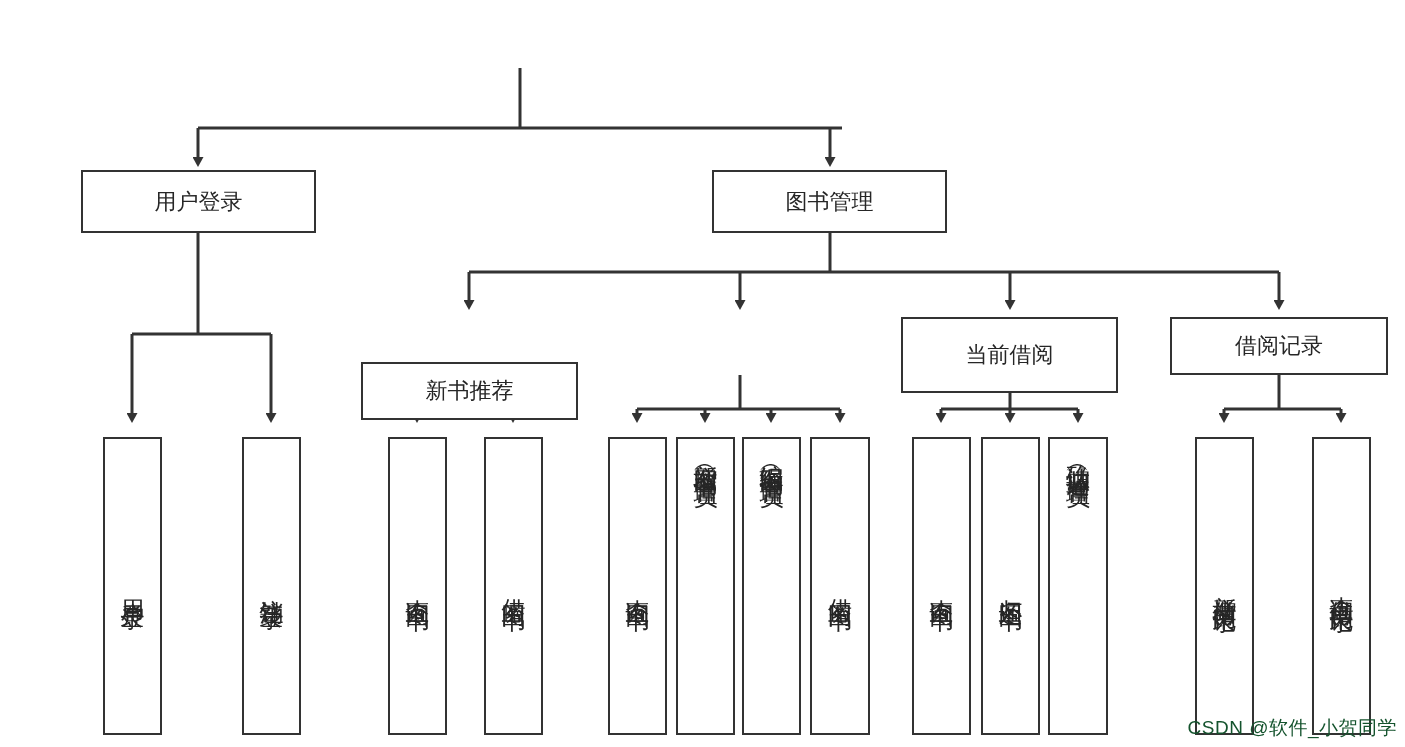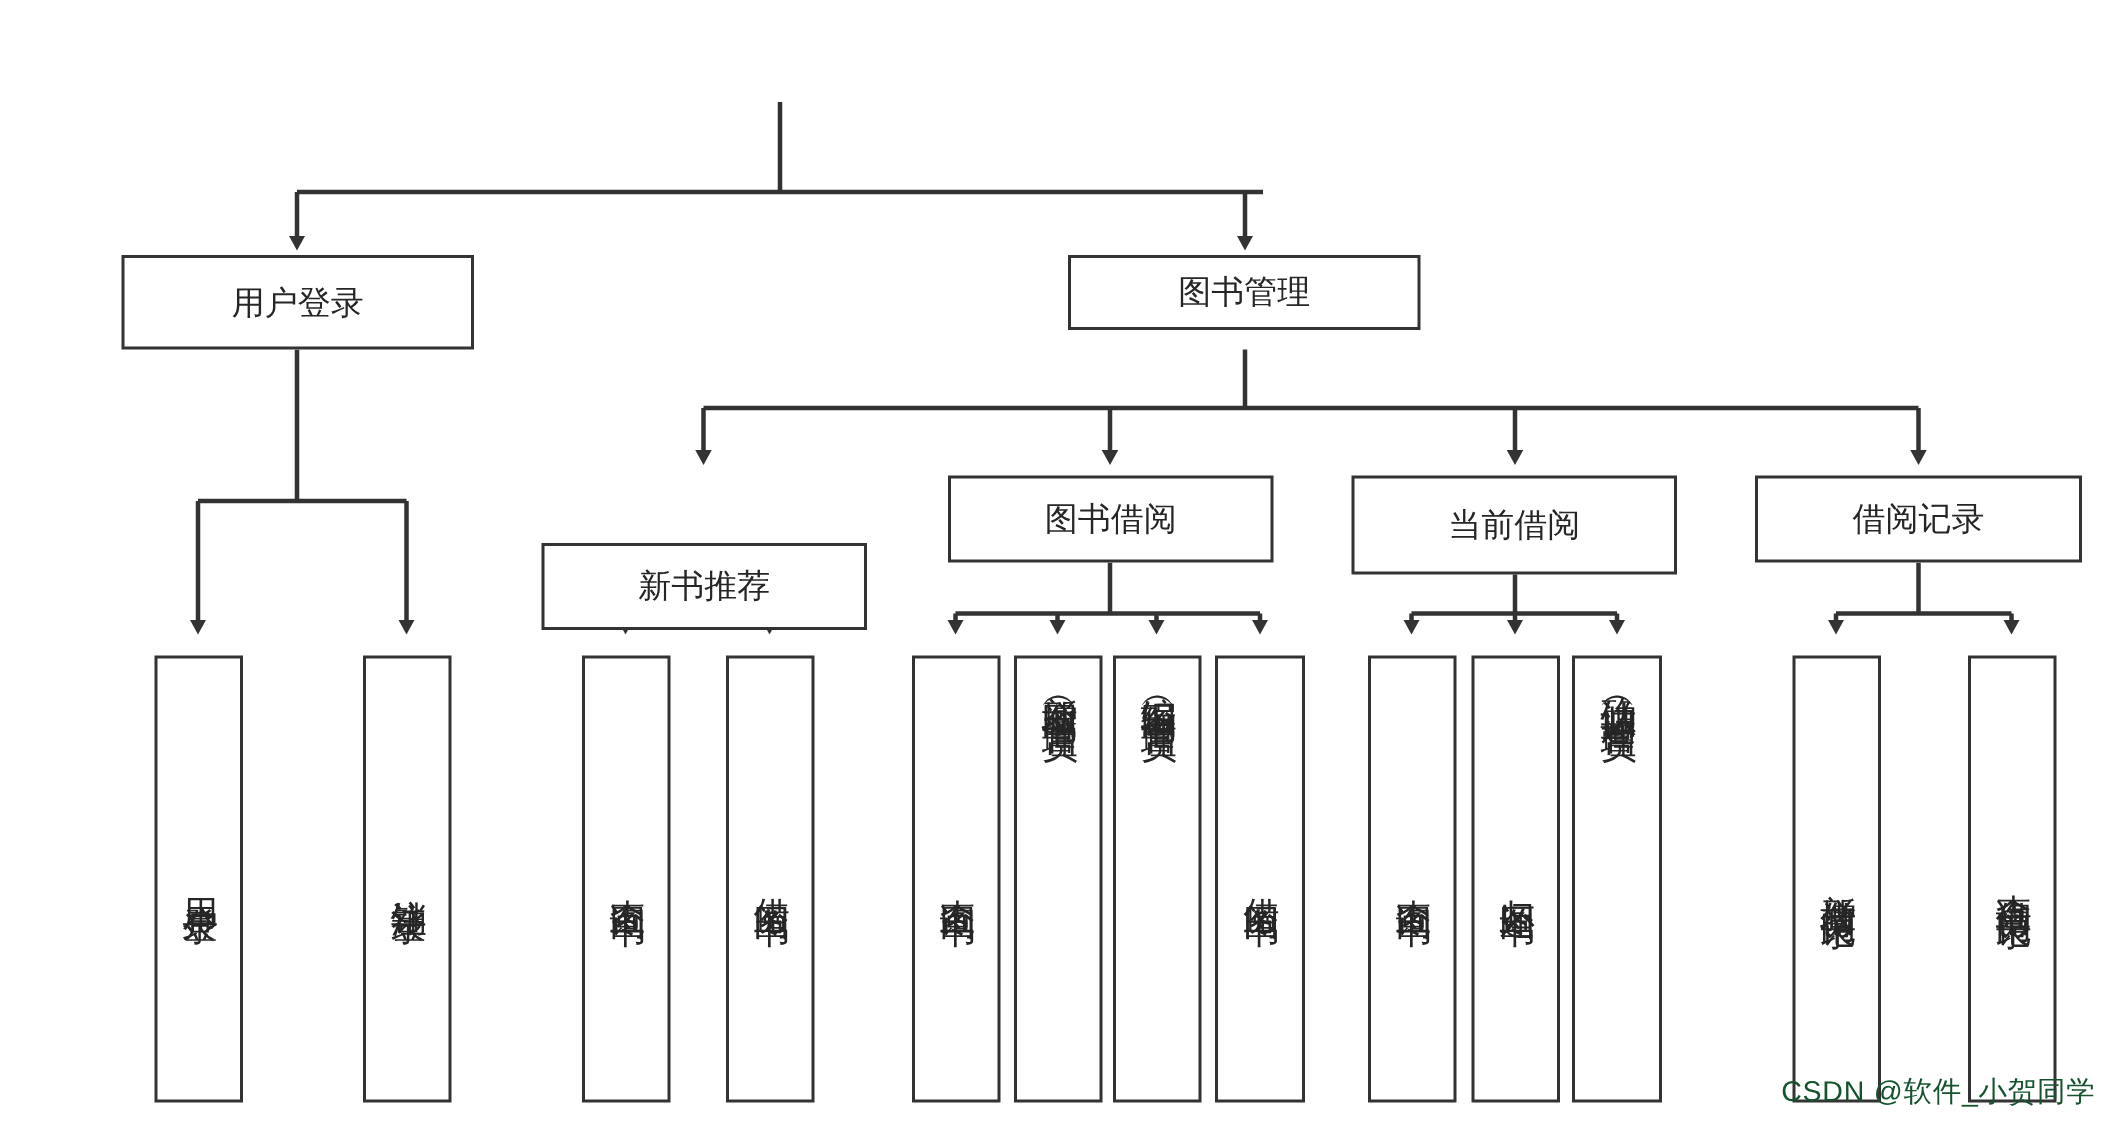--- a/index.html
+++ b/index.html
@@ -120,31 +120,28 @@
       <path d="M1224,409 L1341,409"></path>
       <path d="M1224,409 L1224,414" marker-end="url(#arw)"></path>
       <path d="M1341,409 L1341,414" marker-end="url(#arw)"></path>
     </g>
   </svg>
 
 
   <div class="node node-l2" style="left:81px; top:170px; width:235px; height:63px;">
     <span class="lbl">用户登录</span>
   </div>
-  <div class="node node-l2" style="left:712px; top:170px; width:235px; height:50px;">
+  <div class="node node-l2" style="left:712px; top:170px; width:235px; height:63px;">
     <span class="lbl">图书管理</span>
   </div>
 
   <div class="node node-l3" style="left:361px; top:317px; width:217px; height:58px;margin-top:45px;">
     <span class="lbl">新书推荐</span>
   </div>
-  <div class="node node-l3" style="left:632px; top:317px; width:217px; height:58px;">
-    <span class="lbl">图书借阅</span>
-  </div>
-  <div class="node node-l3" style="left:901px; top:317px; width:217px; height:66px;">
+  <div class="node node-l3" style="left:901px; top:317px; width:217px; height:76px;">
     <span class="lbl">当前借阅</span>
   </div>
   <div class="node node-l3" style="left:1170px; top:317px; width:218px; height:58px;">
     <span class="lbl">借阅记录</span>
   </div>
 
   <div class="node node-leaf leaf-mid" style="left:103px; top:437px; width:59px; height:298px;">
     <span class="lbl">用户登录</span>
   </div>
   <div class="node node-leaf leaf-mid" style="left:242px; top:437px; width:59px; height:298px;">

